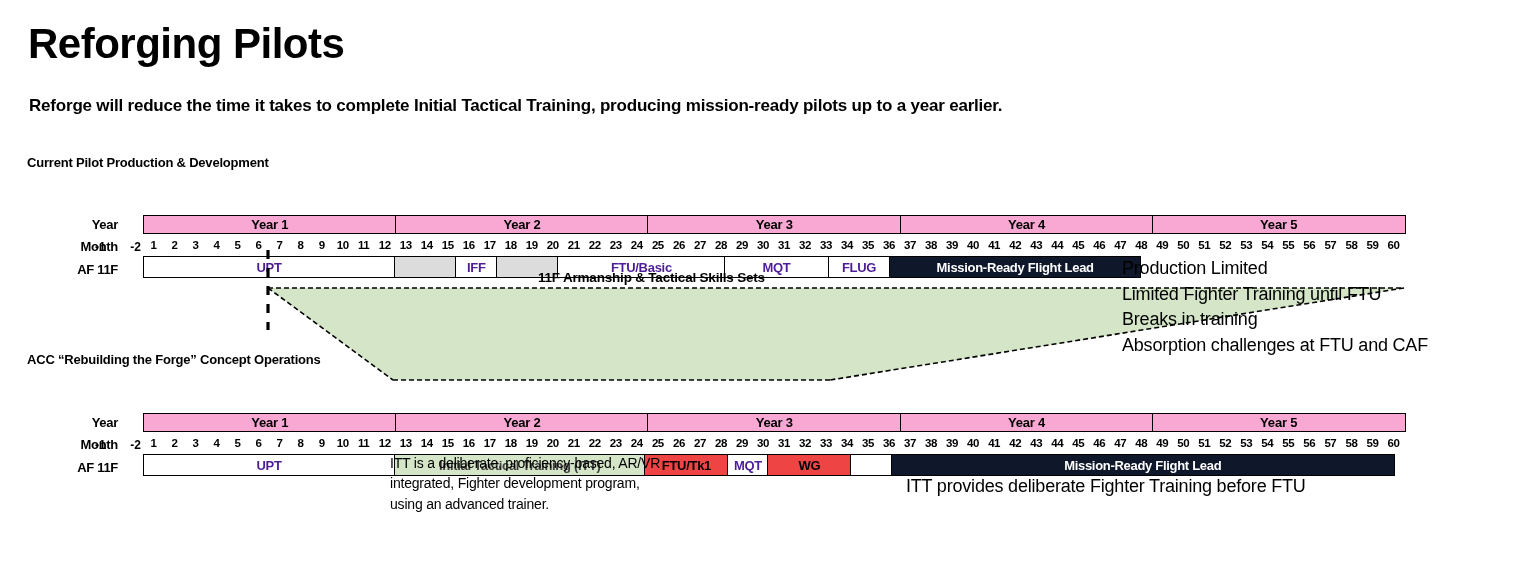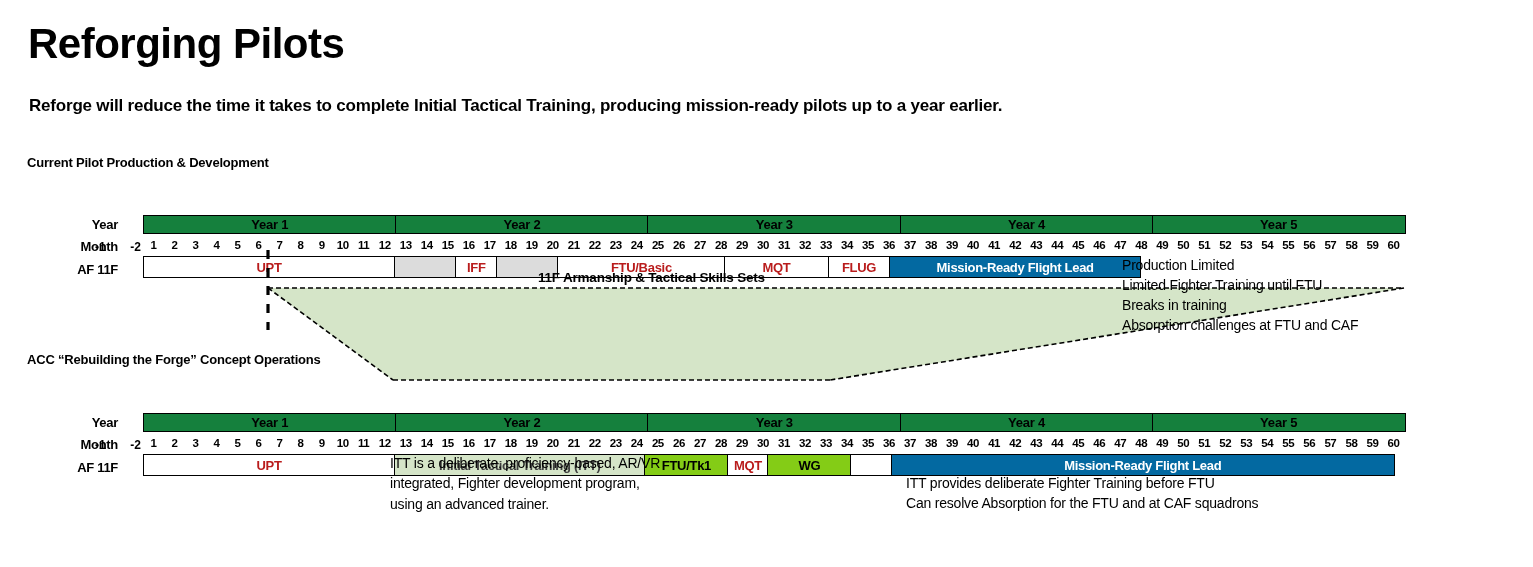--- a/index.html
+++ b/index.html
@@ -52,21 +52,21 @@
     display:flex;justify-content:space-between;
   }
 
   
   .year-band{
     position:absolute;left:143px;top:0px;width:1261px;height:19px;
     display:flex;
   }
   .year-cell{
     flex:1 1 0;
-    background:#15803d;
+    background:#f9a8d4;
     border:1.5px solid #000;
     box-sizing:border-box;
     font-size:13px;font-weight:bold;
     display:flex;align-items:center;justify-content:center;
     margin-right:-1.5px;
     letter-spacing:-0.2px;
   }
 
   
   .month-band{
@@ -87,36 +87,36 @@
   }
   .seg{
     border:1.5px solid #000;
     box-sizing:border-box;
     font-size:13px;font-weight:bold;
     display:flex;align-items:center;justify-content:center;
     margin-right:-1.5px;
     overflow:hidden;white-space:nowrap;
     letter-spacing:-0.3px;
   }
-  .seg.c-white{background:#ffffff;color:#b91c1c;}
+  .seg.c-white{background:#ffffff;color:#4c1d95;}
   .seg.c-gray{background:#dcdcdc;color:#000;}
   .seg.c-green{background:#d5e5c8;color:#404040;}
-  .seg.c-lightblue{background:#84cc16;color:#000;}
-  .seg.c-darkblue{background:#0369a1;color:#ffffff;}
+  .seg.c-lightblue{background:#ef4444;color:#000;}
+  .seg.c-darkblue{background:#0f172a;color:#ffffff;}
 
   
   #funnel-svg{position:absolute;left:0;top:0;width:1533px;height:567px;pointer-events:none;z-index:1;}
 
   #funnel-label{
     position:absolute;left:538px;top:270px;
     font-size:13.5px;font-weight:bold;z-index:4;letter-spacing:-0.2px;
   }
 
   .note-block{
-    position:absolute;font-size:14px;line-height:1.42;z-index:5;
+    position:absolute;font-size:18px;line-height:1.42;z-index:5;
     letter-spacing:-0.2px;
   }
   #notes-current{left:1122px;top:256px;}
   #notes-itt{left:390px;top:453px;line-height:1.45;font-size:14px;width:280px;}
   #notes-benefits{left:906px;top:474px;}
 </style>
 </head>
 <body>
 
 <div id="page-title">Reforging Pilots</div>
@@ -325,14 +325,13 @@
       <div class="seg c-white" style="flex: 0 0 3.33333%;">MQT</div>
       <div class="seg c-lightblue" style="flex: 0 0 6.66667%;">WG</div>
       <div class="seg c-white" style="flex: 0 0 3.33333%;"></div>
       <div class="seg c-darkblue" style="flex: 0 0 40%;">Mission-Ready Flight Lead</div>
     </div>
 </div>
 
 <div class="note-block" id="notes-itt">ITT is a deliberate, proficiency-based, AR/VR integrated, Fighter development program, using an advanced trainer.</div>
 <div class="note-block" id="notes-benefits">
     <div>ITT provides deliberate Fighter Training before FTU</div>
-    <div>Can resolve Absorption for the FTU and at CAF squadrons</div>
   </div>
 
 </body></html>

